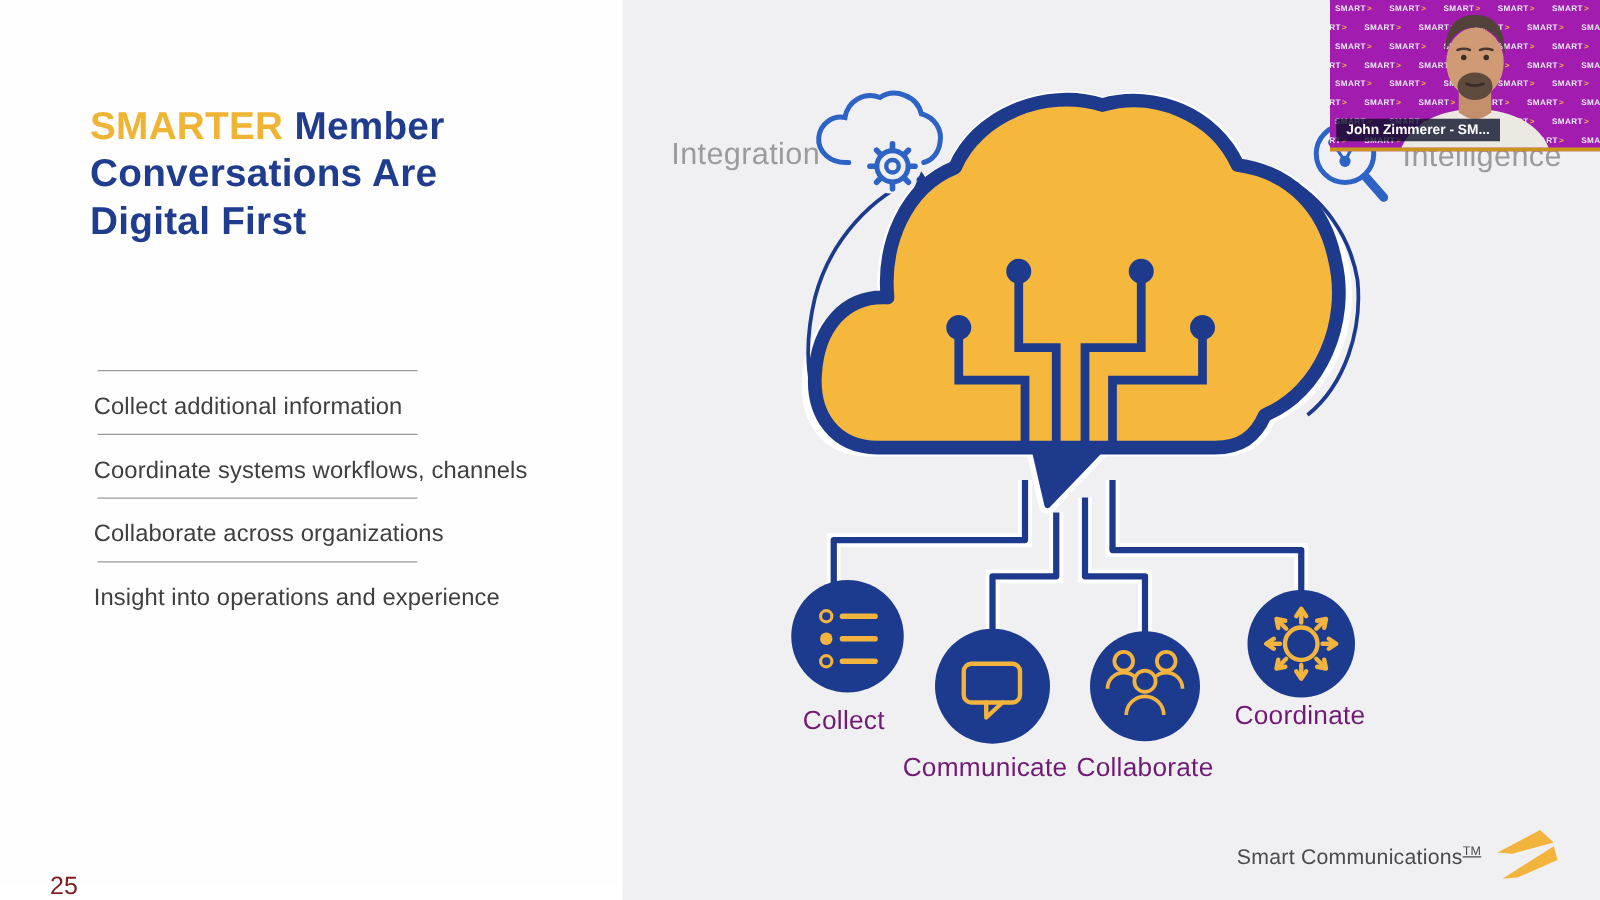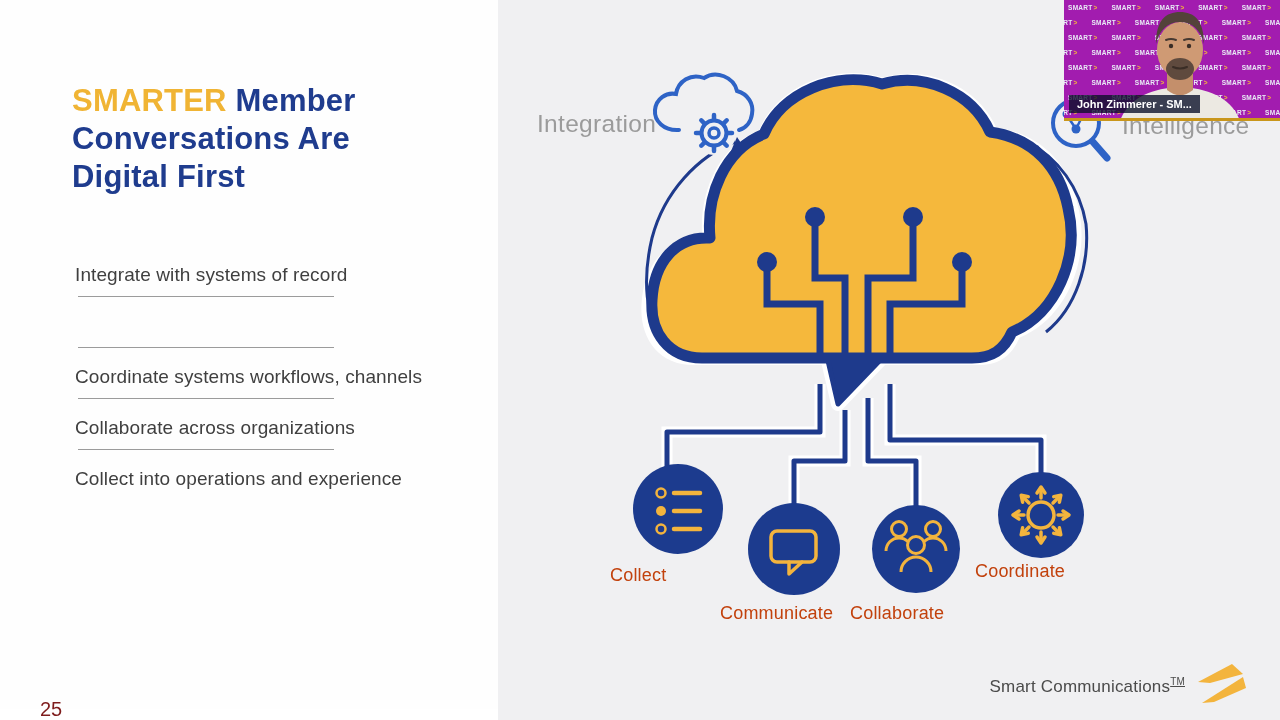--- a/index.html
+++ b/index.html
@@ -24,21 +24,21 @@
   }
   .bullet .rule{
     position:absolute;left:3px;top:32px;width:256px;border-top:1.5px solid #9b9b9b;
   }
   .page-number{position:absolute;left:40px;top:674px;font-size:20px;color:#7f1d1d;margin-top:24px;}
 
   
   .diagram-label{position:absolute;color:#9b9b9b;font-size:24.5px;letter-spacing:.3px;z-index:2;}
   .lab-integration{left:537px;top:110px;}
   .lab-intelligence{left:1122px;top:112px;}
-  .node-label{position:absolute;color:#c2410c;font-size:18px;z-index:2;letter-spacing:.2px;}
+  .node-label{position:absolute;color:#701a75;font-size:21px;text-align:center;z-index:2;letter-spacing:.2px;}
   .lab-collect{left:610px;top:565px;width:130px;}
   .lab-communicate{left:720px;top:603px;width:136px;}
   .lab-collaborate{left:850px;top:603px;width:132px;}
   .lab-coordinate{left:975px;top:561px;width:130px;}
 
   .diagram-svg{position:absolute;left:500px;top:50px;z-index:1;}
 
   
   .footer-brand{
     position:absolute;right:95px;top:676px;font-size:17px;color:#4b4b4b;z-index:2;letter-spacing:.2px;
@@ -66,36 +66,36 @@
 </style>
 </head>
 <body>
 
 <div class="left-panel">
   <div class="slide-title">
     <span class="hl">SMARTER</span><span class="rest"> Member Conversations Are Digital First</span>
   </div>
   <div class="bullets">
     <div class="bullet">
-      <span class="txt">Integrate with systems of record</span>
       <div class="rule"></div>
     </div>
     <div class="bullet">
+      <span class="txt">Collect additional information</span>
       <div class="rule"></div>
     </div>
     <div class="bullet">
       <span class="txt">Coordinate systems workflows, channels</span>
       <div class="rule"></div>
     </div>
     <div class="bullet">
       <span class="txt">Collaborate across organizations</span>
       <div class="rule"></div>
     </div>
     <div class="bullet">
-      <span class="txt">Collect into operations and experience</span>
+      <span class="txt">Insight into operations and experience</span>
     </div>
   </div>
   <div class="page-number">25</div>
 </div>
 
 <div class="right-panel"></div>
 
 <svg class="diagram-svg" width="620" height="620" viewBox="500 50 620 620">
 
   <g>

